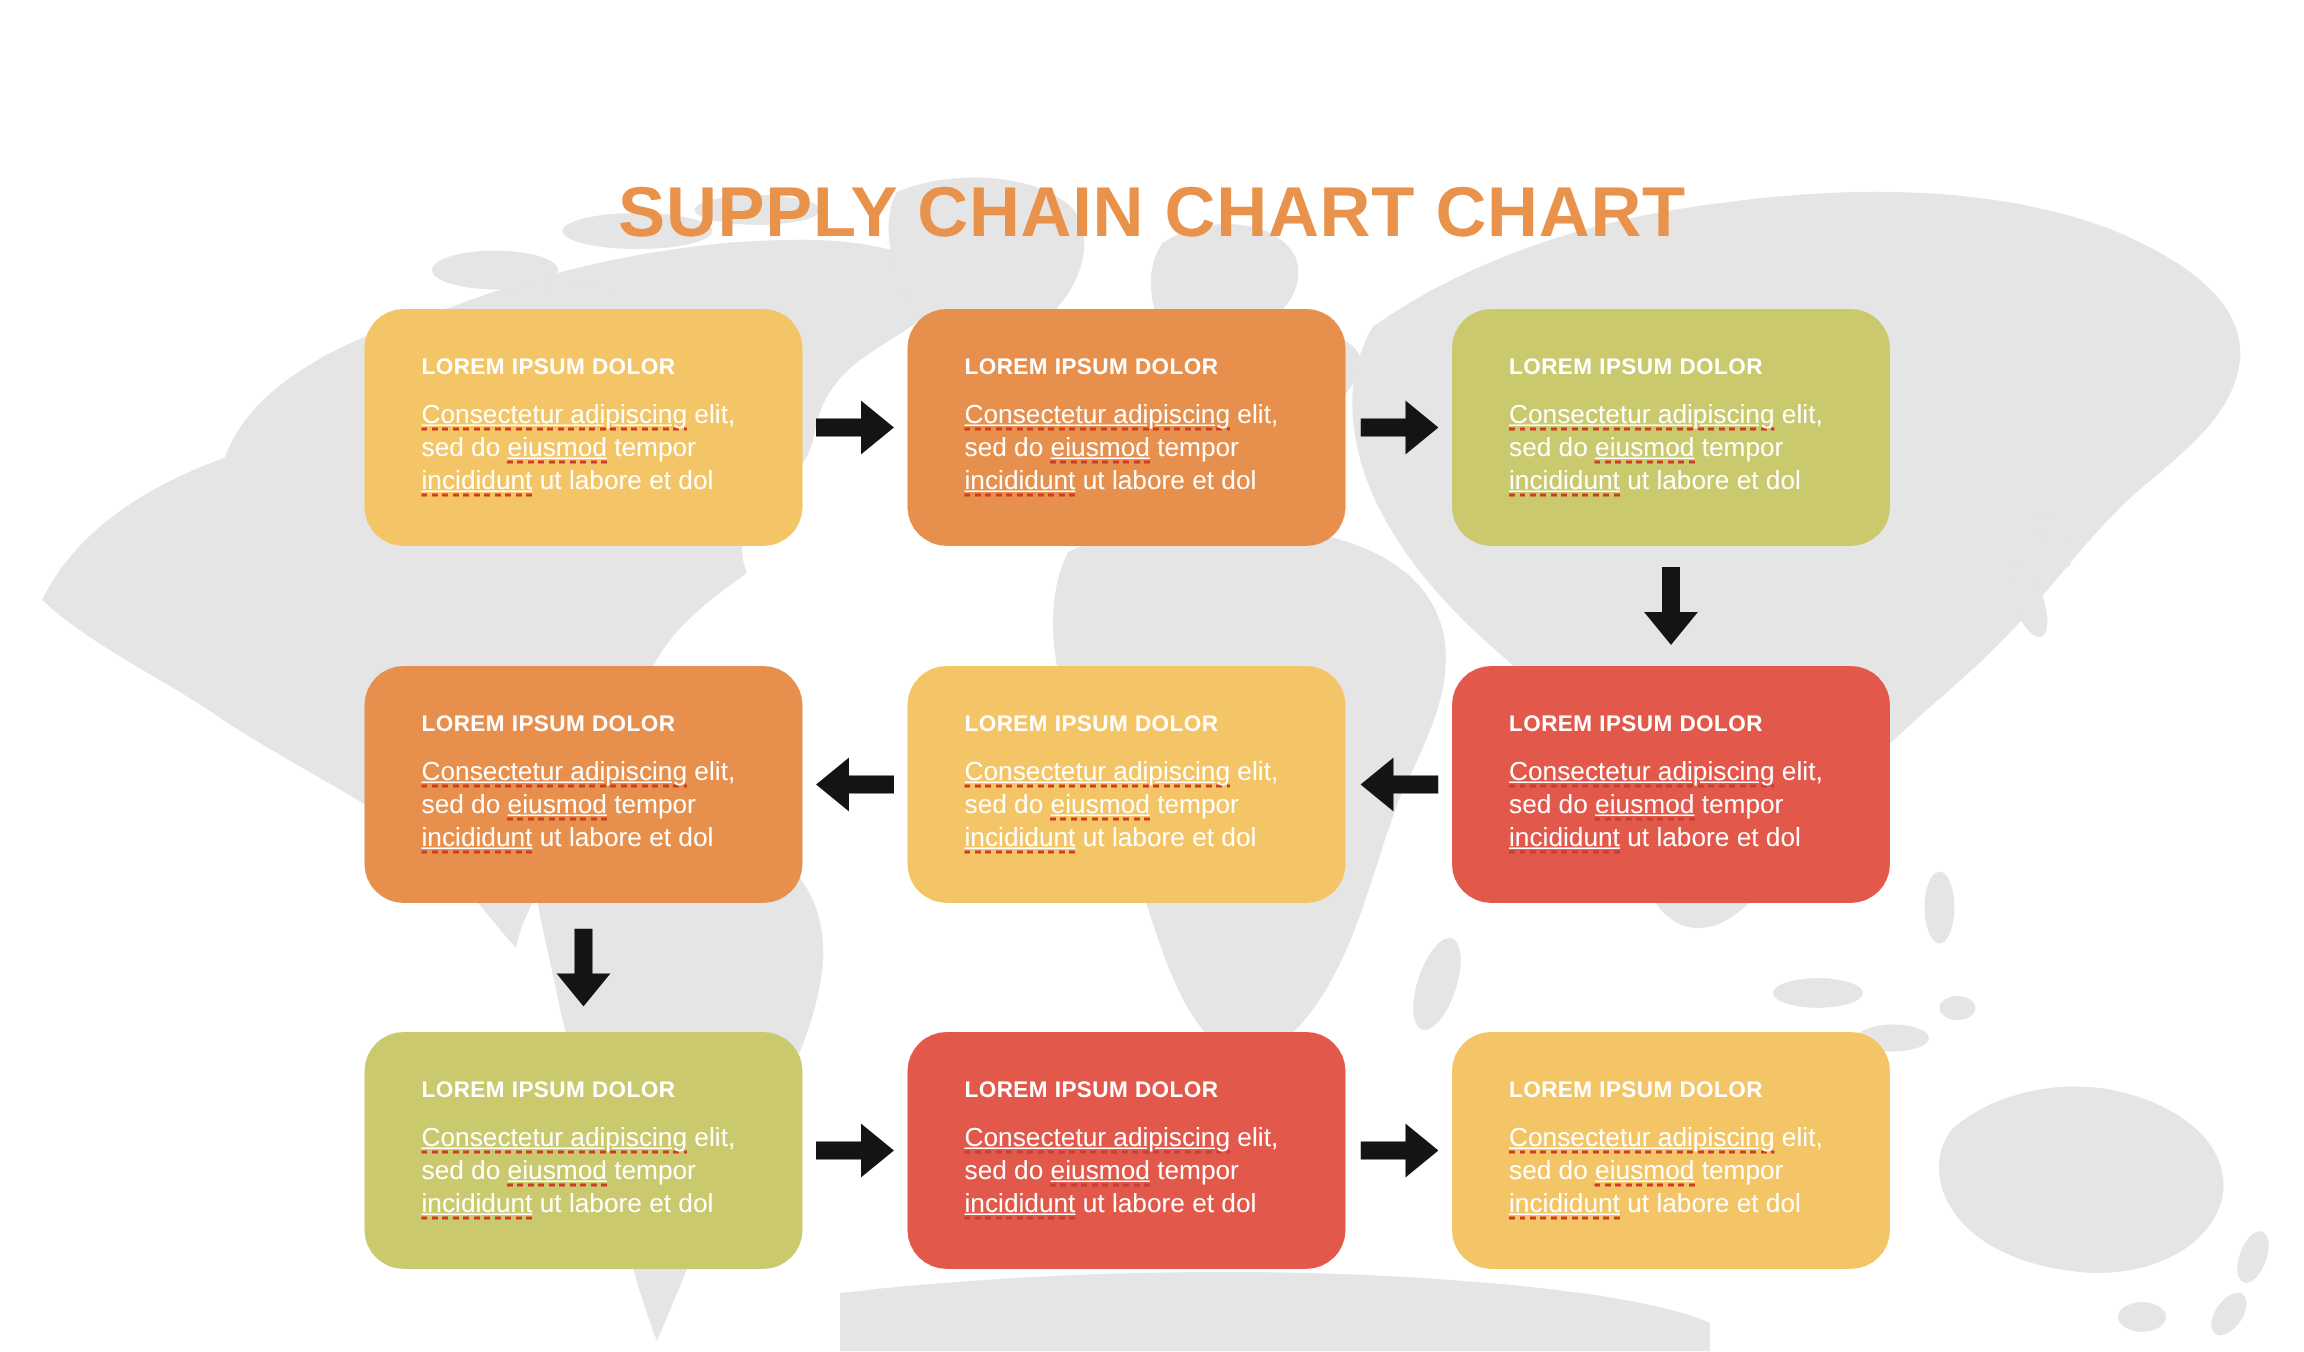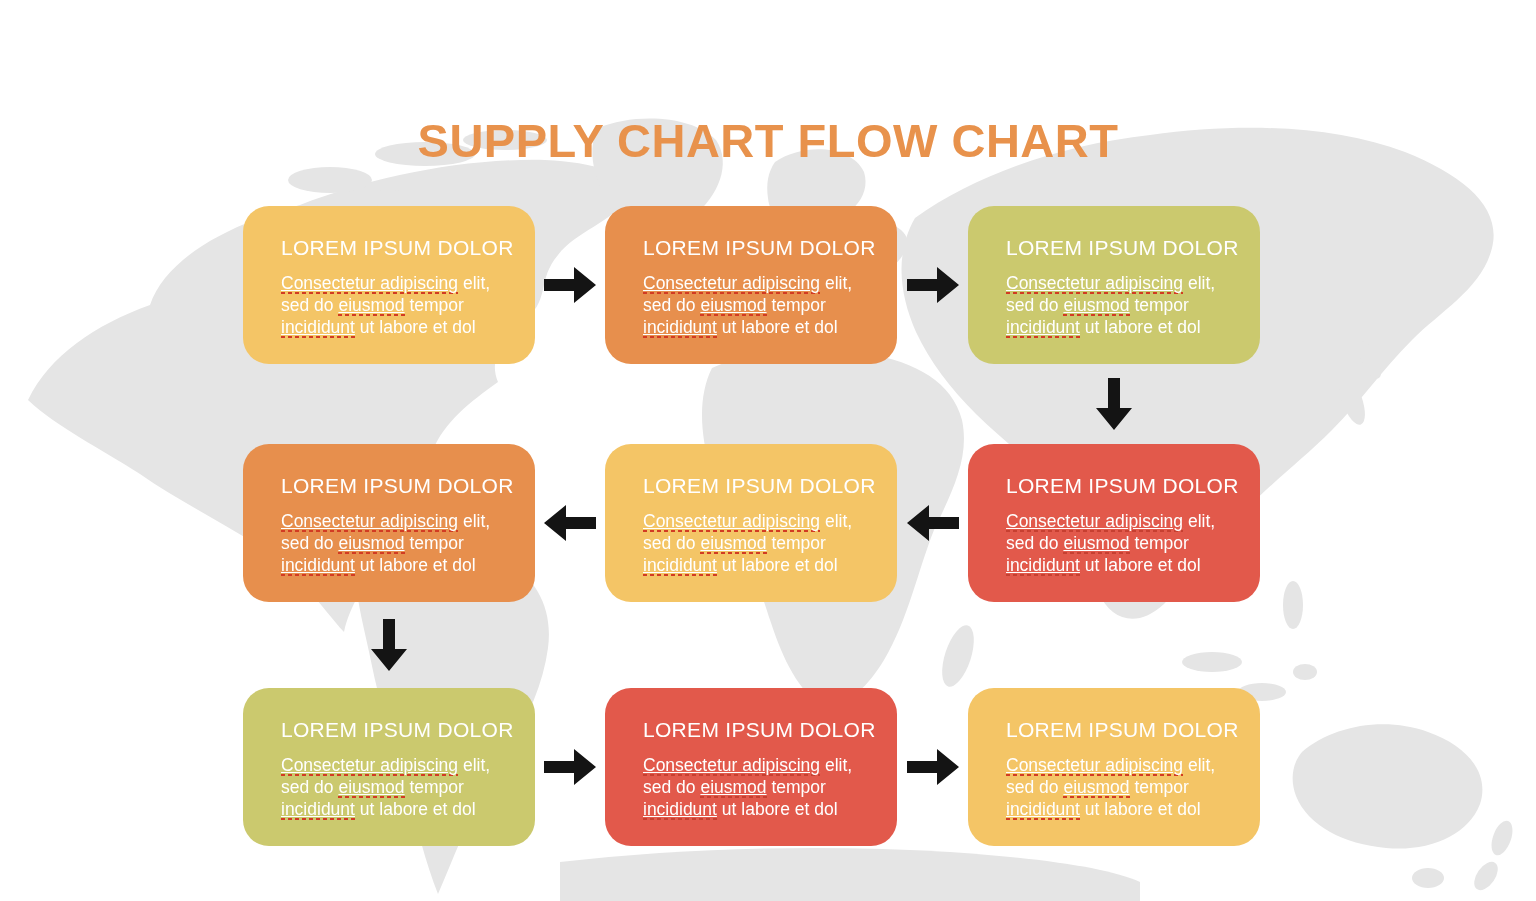--- a/index.html
+++ b/index.html
@@ -19,21 +19,21 @@
   .box{
     position:absolute;width:292px;height:158px;border-radius:26px;
     box-sizing:border-box;padding:30px 30px 0 38px;color:#ffffff;
     --sq:#d23b23;
   }
   .c-yellow{background:#F4C566;}
   .c-orange{background:#E78F4D;}
   .c-green {background:#CBC96E;}
   .c-red   {background:#E2594B; --sq:rgba(176,42,27,0.55);}
   .bh{
-    font-size:21px;font-weight:normal;letter-spacing:0.3px;
+    font-size:15px;font-weight:bold;letter-spacing:0.3px;
     margin:0 0 12px 0;white-space:nowrap;
   }
   .bb{font-size:17.5px;line-height:1.27;}
   .sq{
     padding-bottom:1px;
     background-image:repeating-linear-gradient(90deg,var(--sq) 0 4px,rgba(0,0,0,0) 4px 7px);
     background-size:100% 2.4px;
     background-repeat:no-repeat;
     background-position:0 100%;
     text-decoration:underline;
@@ -77,21 +77,21 @@
 
       <path d="M1302 652 C1332 626 1384 616 1428 632 C1468 646 1490 674 1480 704 C1468 736 1428 752 1386 748 C1344 744 1308 726 1296 696 C1290 680 1292 664 1302 652 Z"></path>
       <ellipse cx="1428" cy="778" rx="16" ry="10"></ellipse>
       <ellipse cx="1502" cy="738" rx="9" ry="18" transform="rotate(20 1502 738)"></ellipse>
       <ellipse cx="1486" cy="776" rx="9" ry="16" transform="rotate(35 1486 776)"></ellipse>
 
       <path d="M560 762 C680 748 820 744 950 752 C1040 758 1110 768 1140 782 L1140 801 L560 801 Z"></path>
     </g>
   </svg>
 
-  <h1 class="title">SUPPLY CHART FLOW CHART</h1>
+  <h1 class="title">SUPPLY CHAIN CHART CHART</h1>
 
   <div id="boxes">
       <div class="box c-yellow" style="left: 243px; top: 206px;">
         <div class="bh">LOREM IPSUM DOLOR</div>
         <div class="bb"><span class="sq">Consectetur adipiscing</span> elit,<br>sed do <span class="sq">eiusmod</span> tempor<br><span class="sq">incididunt</span> ut labore et dol</div>
       </div>
       <div class="box c-orange" style="left: 605px; top: 206px;">
         <div class="bh">LOREM IPSUM DOLOR</div>
         <div class="bb"><span class="sq">Consectetur adipiscing</span> elit,<br>sed do <span class="sq">eiusmod</span> tempor<br><span class="sq">incididunt</span> ut labore et dol</div>
       </div>

